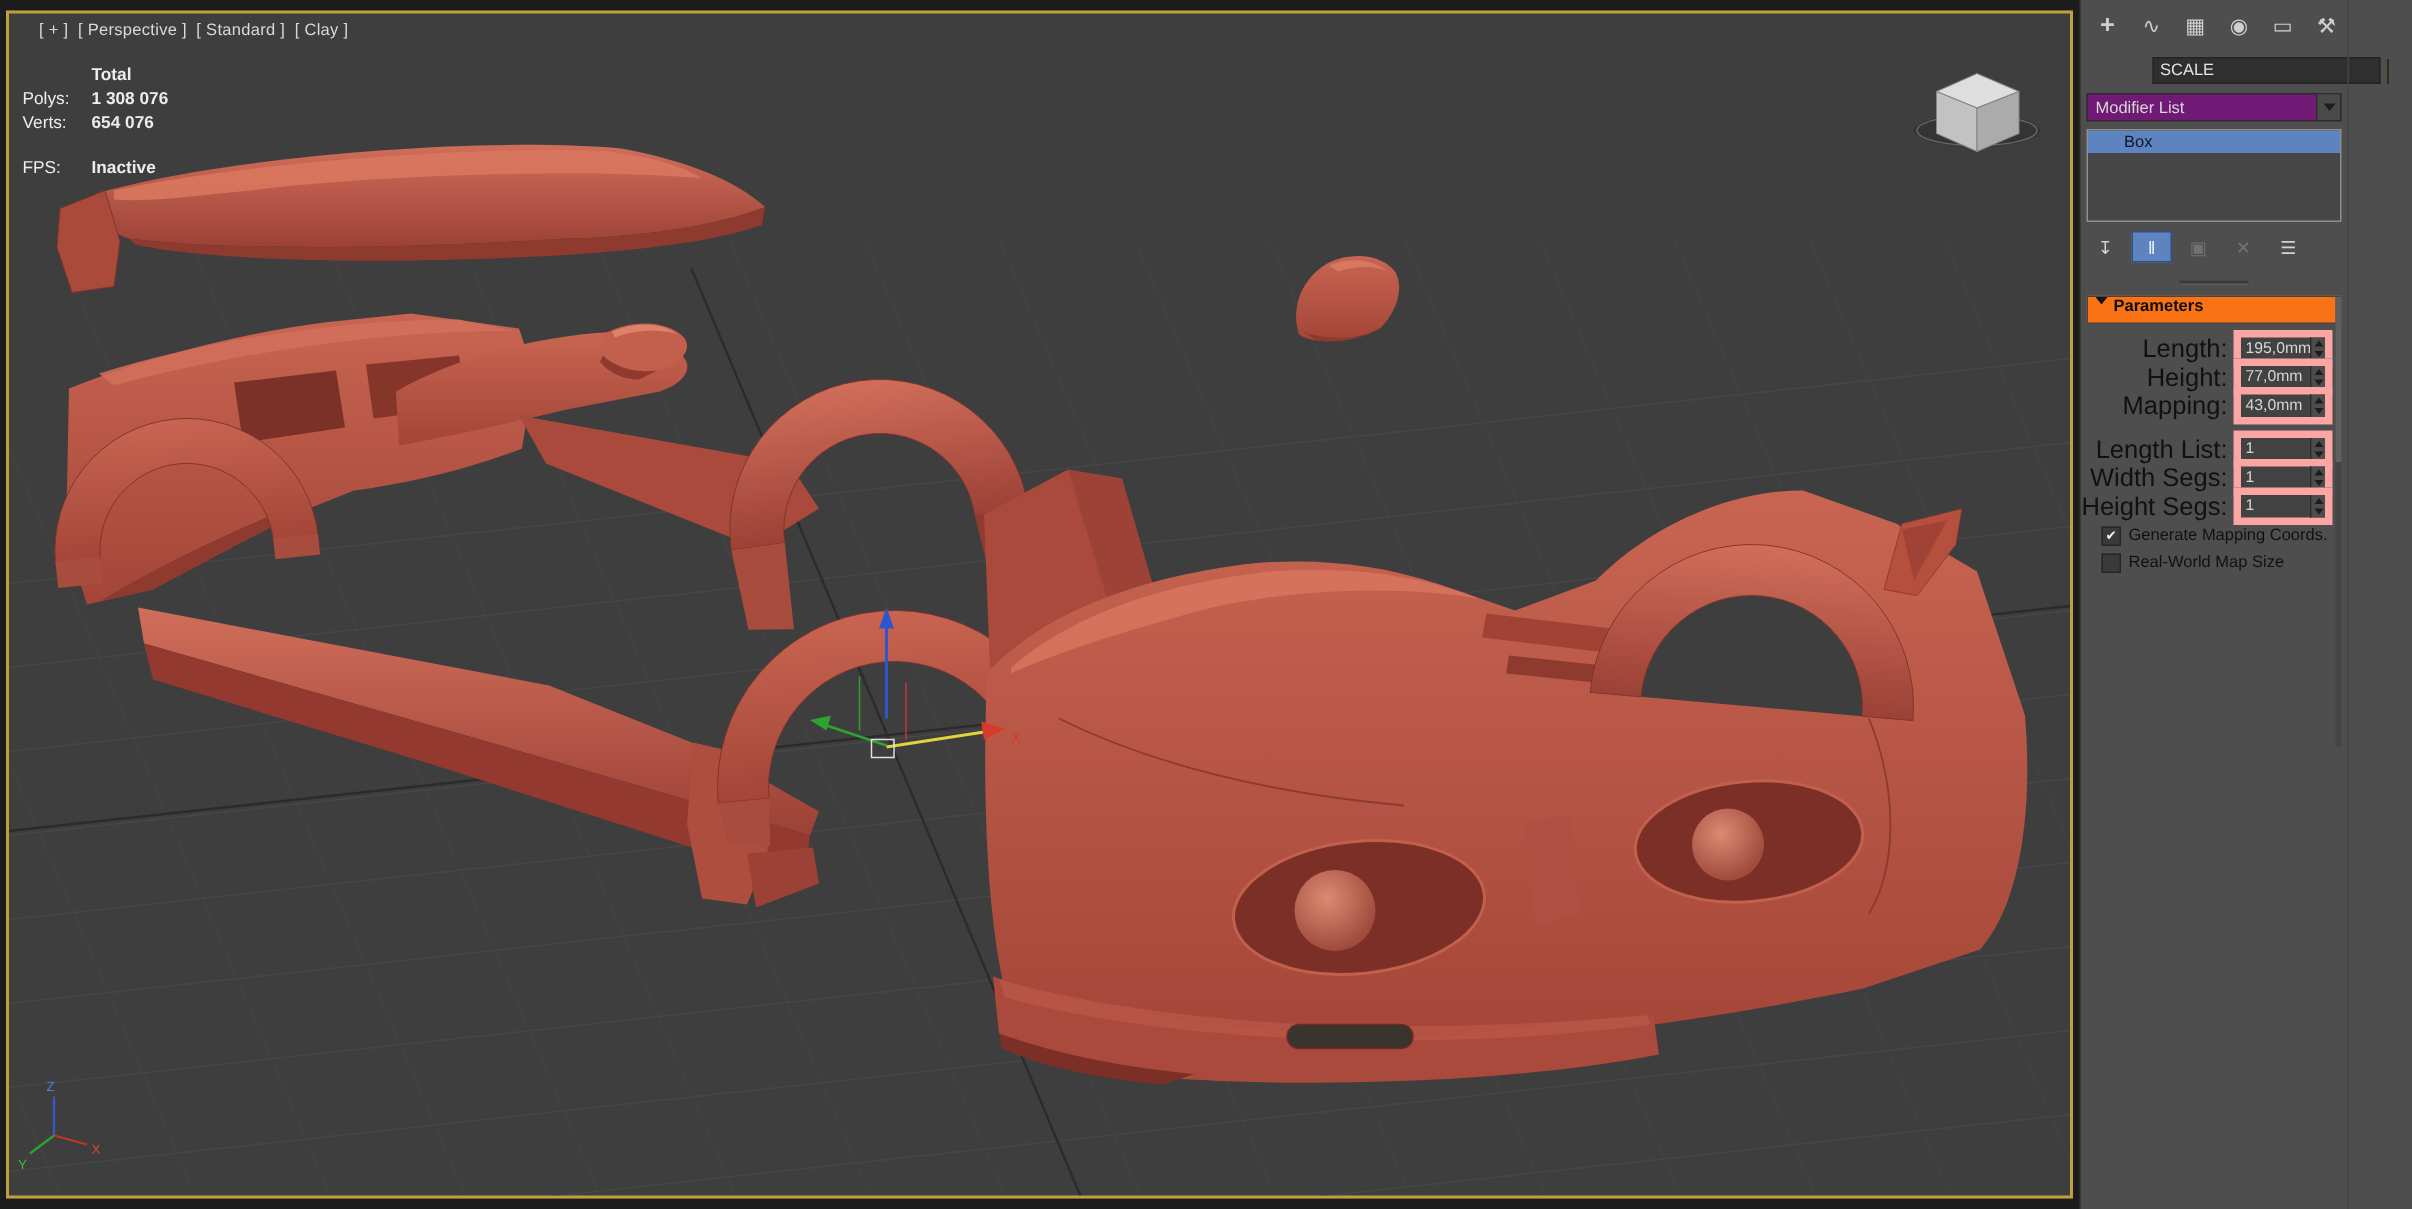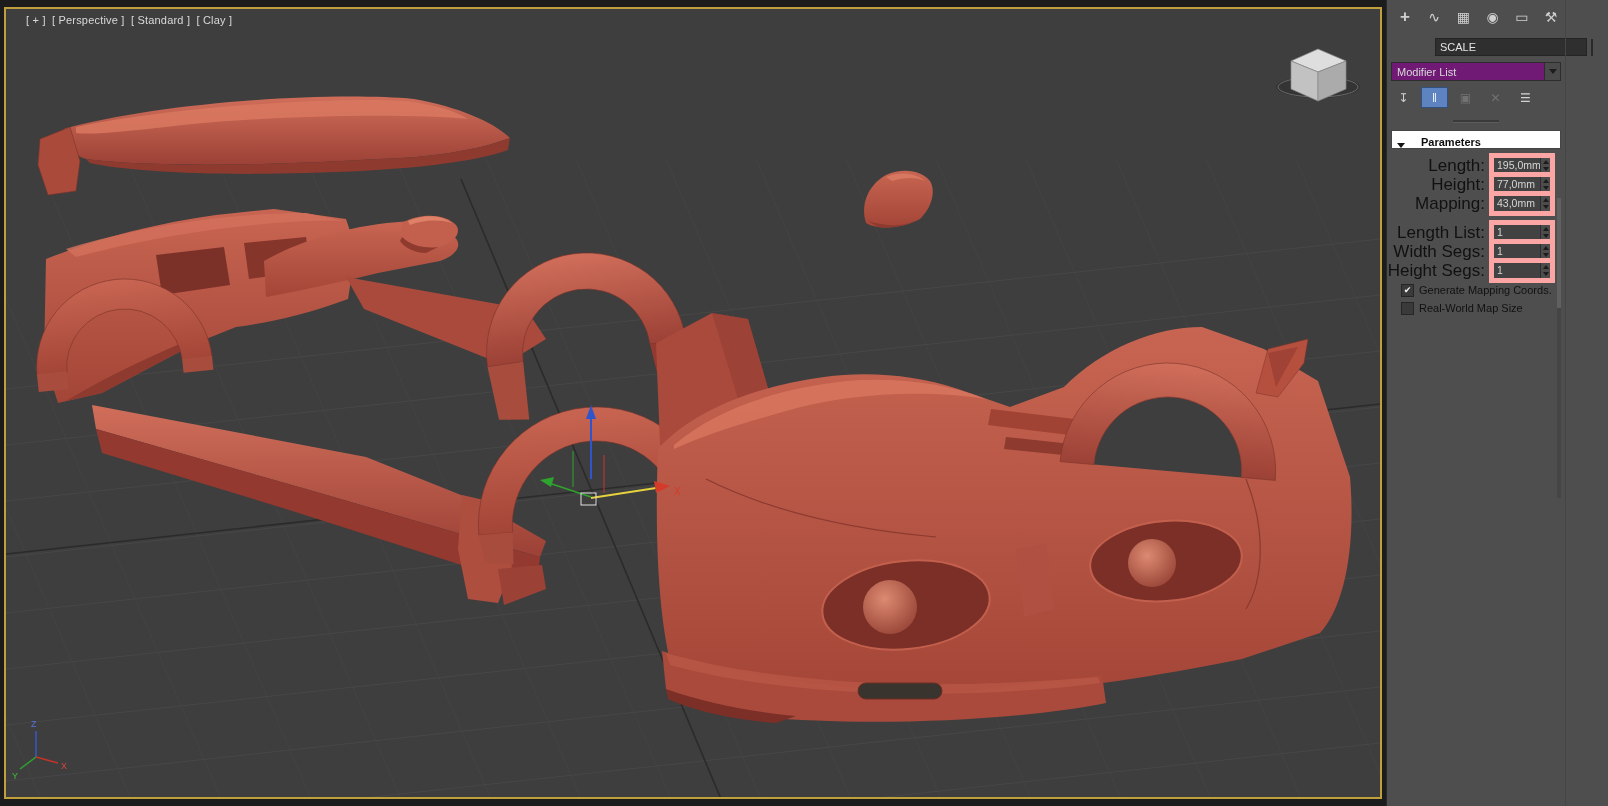--- a/index.html
+++ b/index.html
@@ -52,22 +52,22 @@
   .stack-tools{display:flex;align-items:center;height:21px;margin:6px 4px 0 4px;}
   .stool{width:25px;height:19px;display:flex;align-items:center;justify-content:center;
     color:#d2d2d2;font-size:12px;margin-right:5px;}
   .stool.active{background:#5d83c0;border:1px solid #33517e;color:#eef3ff;}
   .stool.dim{color:#727272;}
 
   .grip{margin:10px 0 6px 0;height:6px;position:relative;}
   .grip .bar{position:absolute;left:50%;top:2px;width:46px;height:2px;margin-left:-23px;
     background:#3a3a3a;border-bottom:1px solid #5c5c5c;}
 
-  .rollout-header{display:flex;align-items:flex-end;height:17px;margin:0 4px;
-    background:#ffffff;border:1px solid #454545;gap:12px;}
+  .rollout-header{display:flex;align-items:flex-start;height:17px;margin:0 4px;
+    background:#f97316;border:1px solid #454545;}
   .rollout-header .arr{width:0;height:0;margin:0 4px 0 5px;
     border-left:4px solid transparent;border-right:4px solid transparent;border-top:5px solid #141414;}
   .rollout-header .rtitle{font-size:11px;font-weight:bold;color:#0d0d0d;}
 
   .rollout-body{padding:6px 0 4px 0;}
   .prow{display:flex;align-items:center;justify-content:flex-end;margin:2px 10px 2px 0;height:17px;}
   .plabel{color:#111;font-size:17px;margin-right:4px;white-space:nowrap;}
   .pfield{width:56px;height:15px;background:#424242;border:5px solid #fca5a5;display:flex;}
   .pval{flex:1;color:#d6d6d6;font-size:10.5px;padding:1px 0 0 3px;overflow:hidden;white-space:nowrap;}
   .spin{width:9px;display:flex;flex-direction:column;align-items:center;justify-content:space-around;
@@ -272,20 +272,39 @@
       </g>
     </svg>
 
     <div class="vplabel">
       <span>[ + ]</span>
       <span>[ Perspective ]</span>
       <span>[ Standard ]</span>
       <span>[ Clay ]</span>
     </div>
 
+    <div class="stats">
+      <div class="row">
+          <span class="lab"></span>
+          <span class="val">Total</span>
+        </div>
+      <div class="row">
+          <span class="lab">Polys:</span>
+          <span class="val">1 308 076</span>
+        </div>
+      <div class="row">
+          <span class="lab">Verts:</span>
+          <span class="val">654 076</span>
+        </div>
+      <div class="gap"></div>
+      <div class="row">
+          <span class="lab">FPS:</span>
+          <span class="val">Inactive</span>
+        </div>
+    </div>
   </div>
 </div>
 
 <div class="panel">
   <div class="panel-content">
 
     <div class="tabs">
       <span class="tab create">+</span>
       <span class="tab">∿</span>
       <span class="tab">▦</span>
@@ -299,20 +318,23 @@
       <span class="swatch" style="background:#a9b327"></span>
     </div>
 
     <div class="dropdown">
       <span class="dlabel">Modifier List</span>
       <span class="dbtn">
           <span class="tri-down"></span>
         </span>
     </div>
 
+    <div class="stack">
+      <div class="stack-item">Box</div>
+    </div>
 
     <div class="stack-tools">
       <span class="stool">↧</span>
       <span class="stool active">‖</span>
       <span class="stool dim">▣</span>
       <span class="stool dim">✕</span>
       <span class="stool">☰</span>
     </div>
 
     <div class="grip">

